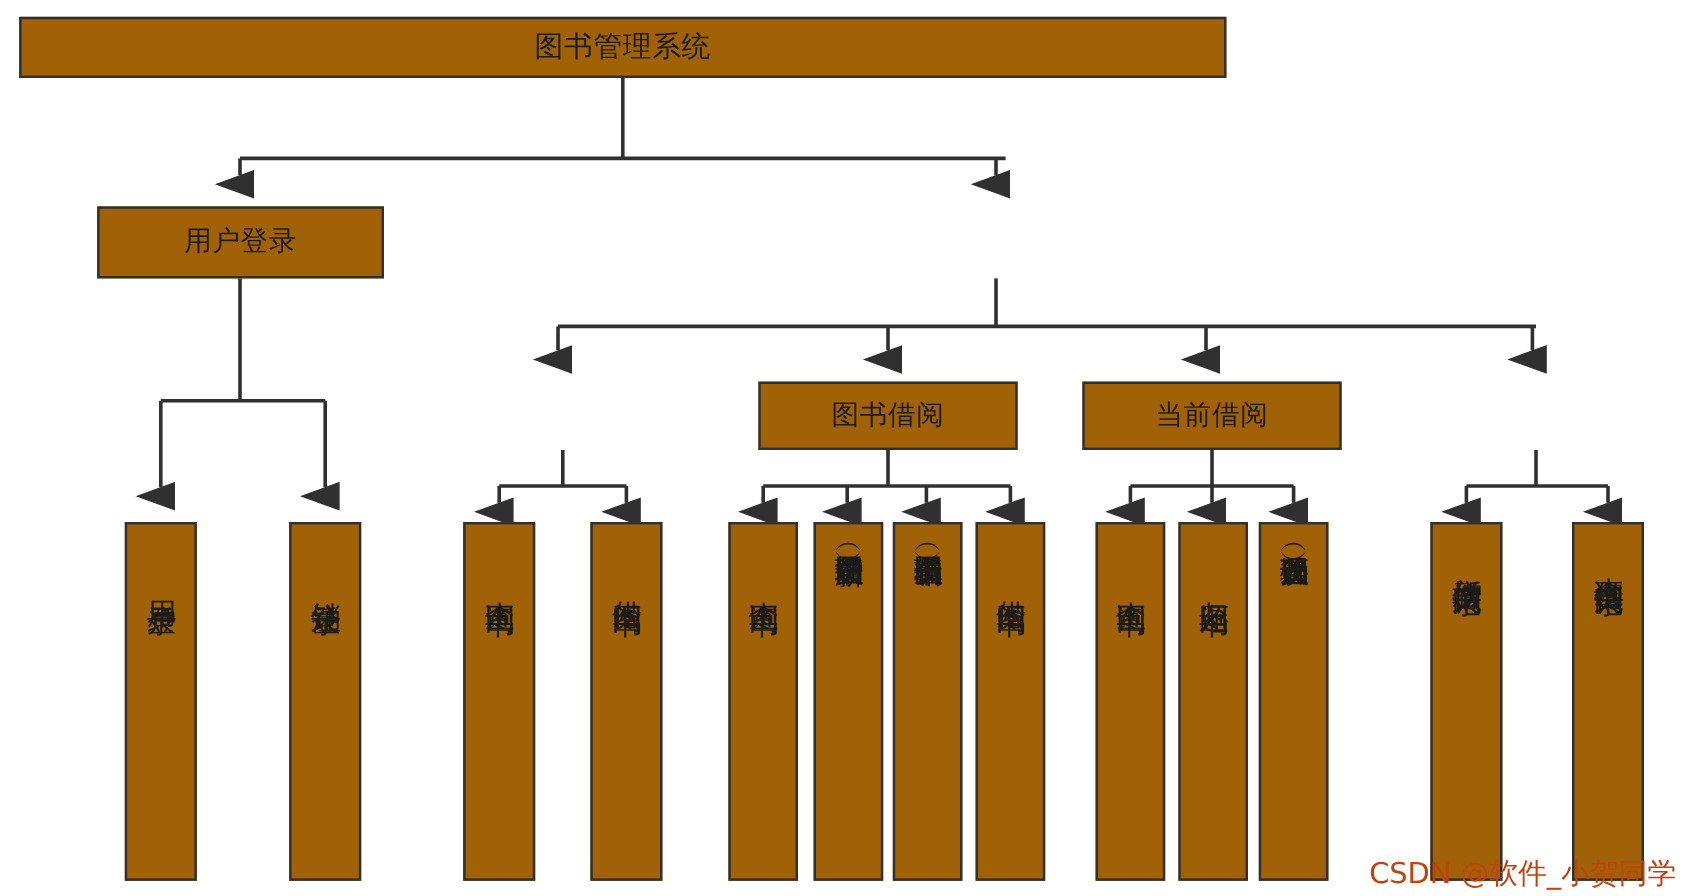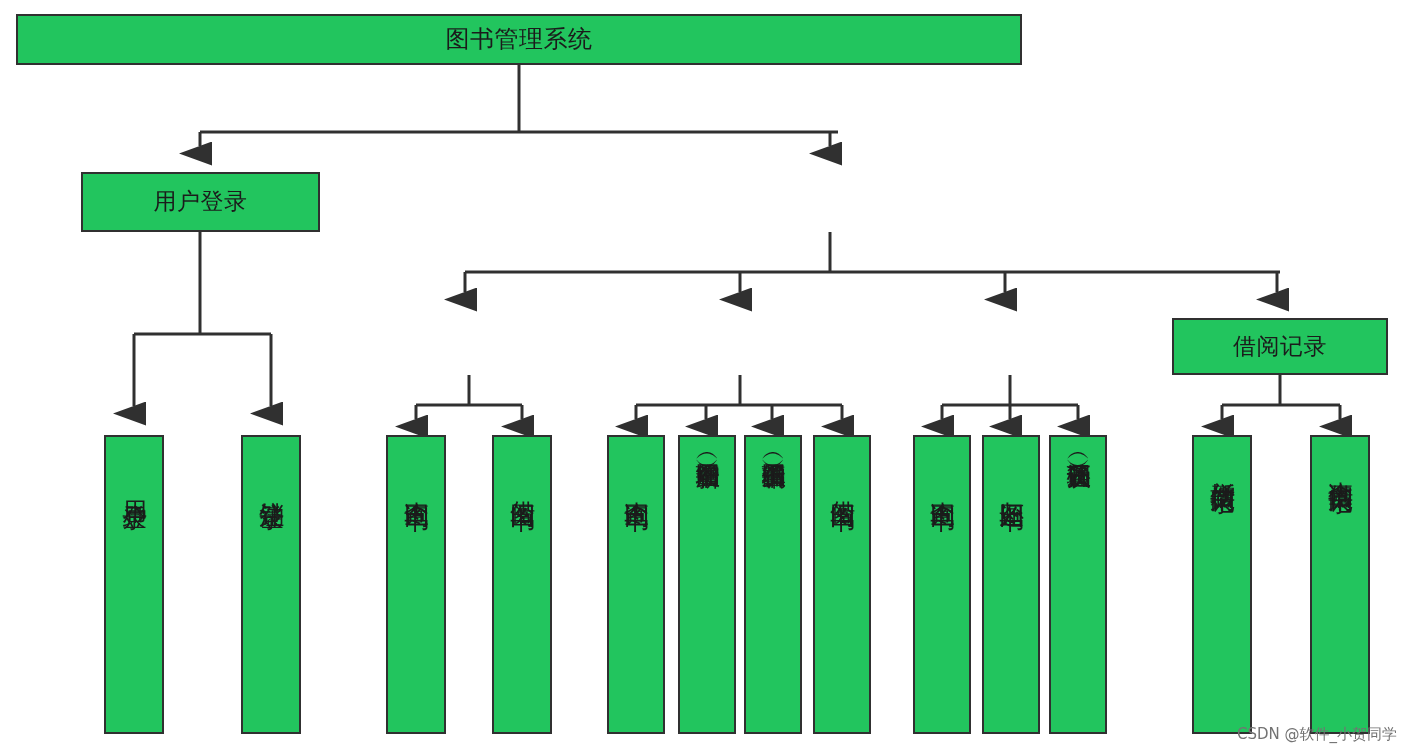--- a/index.html
+++ b/index.html
@@ -21,21 +21,21 @@
   #diagram-svg {
     position: absolute;
     left: 0;
     top: 0;
     width: 1405px;
     height: 747px;
   }
   .node {
     position: absolute;
     box-sizing: border-box;
-    background: #22c55e;
+    background: #a16207;
     border: 2px solid #303030;
     display: flex;
     align-items: center;
     justify-content: center;
     overflow: hidden;
   }
   .node-label {
     color: #1b1b1b;
     text-align: center;
     line-height: 1.18;
@@ -69,22 +69,22 @@
   }
   .node.vertical.long .node-label {
     margin-top: 2px;
     font-size: 24px;
     letter-spacing: 0px;
   }
   #watermark {
     position: absolute;
     right: 8px;
     bottom: 3px;
-    font-size: 15px;
-    color: #737373;
+    font-size: 24px;
+    color: #c2410c;
     white-space: nowrap;
     pointer-events: none;
     font-family: "DejaVu Sans", "Liberation Sans", sans-serif;
   }
 </style>
 </head>
 <body>
 
 <div id="diagram-root">
 
@@ -139,22 +139,25 @@
   </svg>
 
   <div class="node horizontal root" style="left:16px; top:14px; width:1006px; height:51px;">
     <span class="node-label">图书管理系统</span>
   </div>
 
   <div class="node horizontal" style="left:81px; top:172px; width:239px; height:60px;">
     <span class="node-label">用户登录</span>
   </div>
 
-  <div class="node horizontal" style="left:1172px; top:318px; width:216px; height:57px;">
-    <span class="node-label">借阅记录</span>
+  <div class="node horizontal" style="left:632px; top:318px; width:216px; height:57px;">
+    <span class="node-label">图书借阅</span>
+  </div>
+  <div class="node horizontal" style="left:902px; top:318px; width:216px; height:57px;">
+    <span class="node-label">当前借阅</span>
   </div>
 
   <div class="node vertical short" style="left:104px; top:435px; width:60px; height:299px;">
     <span class="node-label">用户登录</span>
   </div>
   <div class="node vertical short" style="left:241px; top:435px; width:60px; height:299px;">
     <span class="node-label">注销登录</span>
   </div>
 
   <div class="node vertical short" style="left:386px; top:435px; width:60px; height:299px;">

